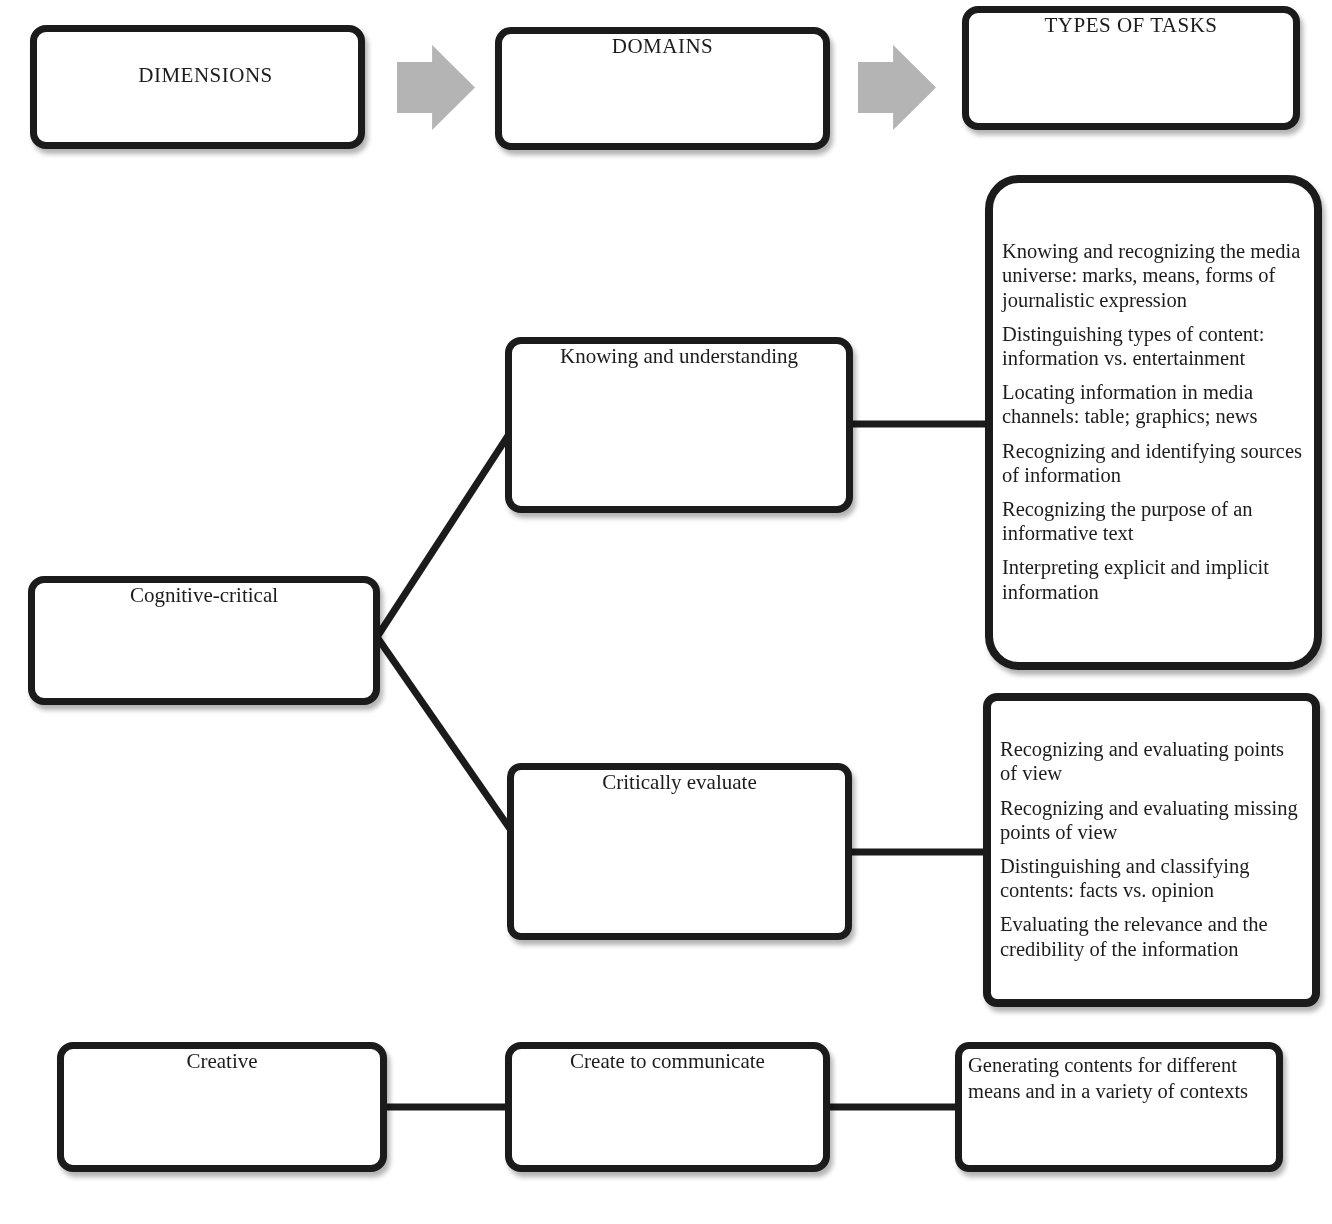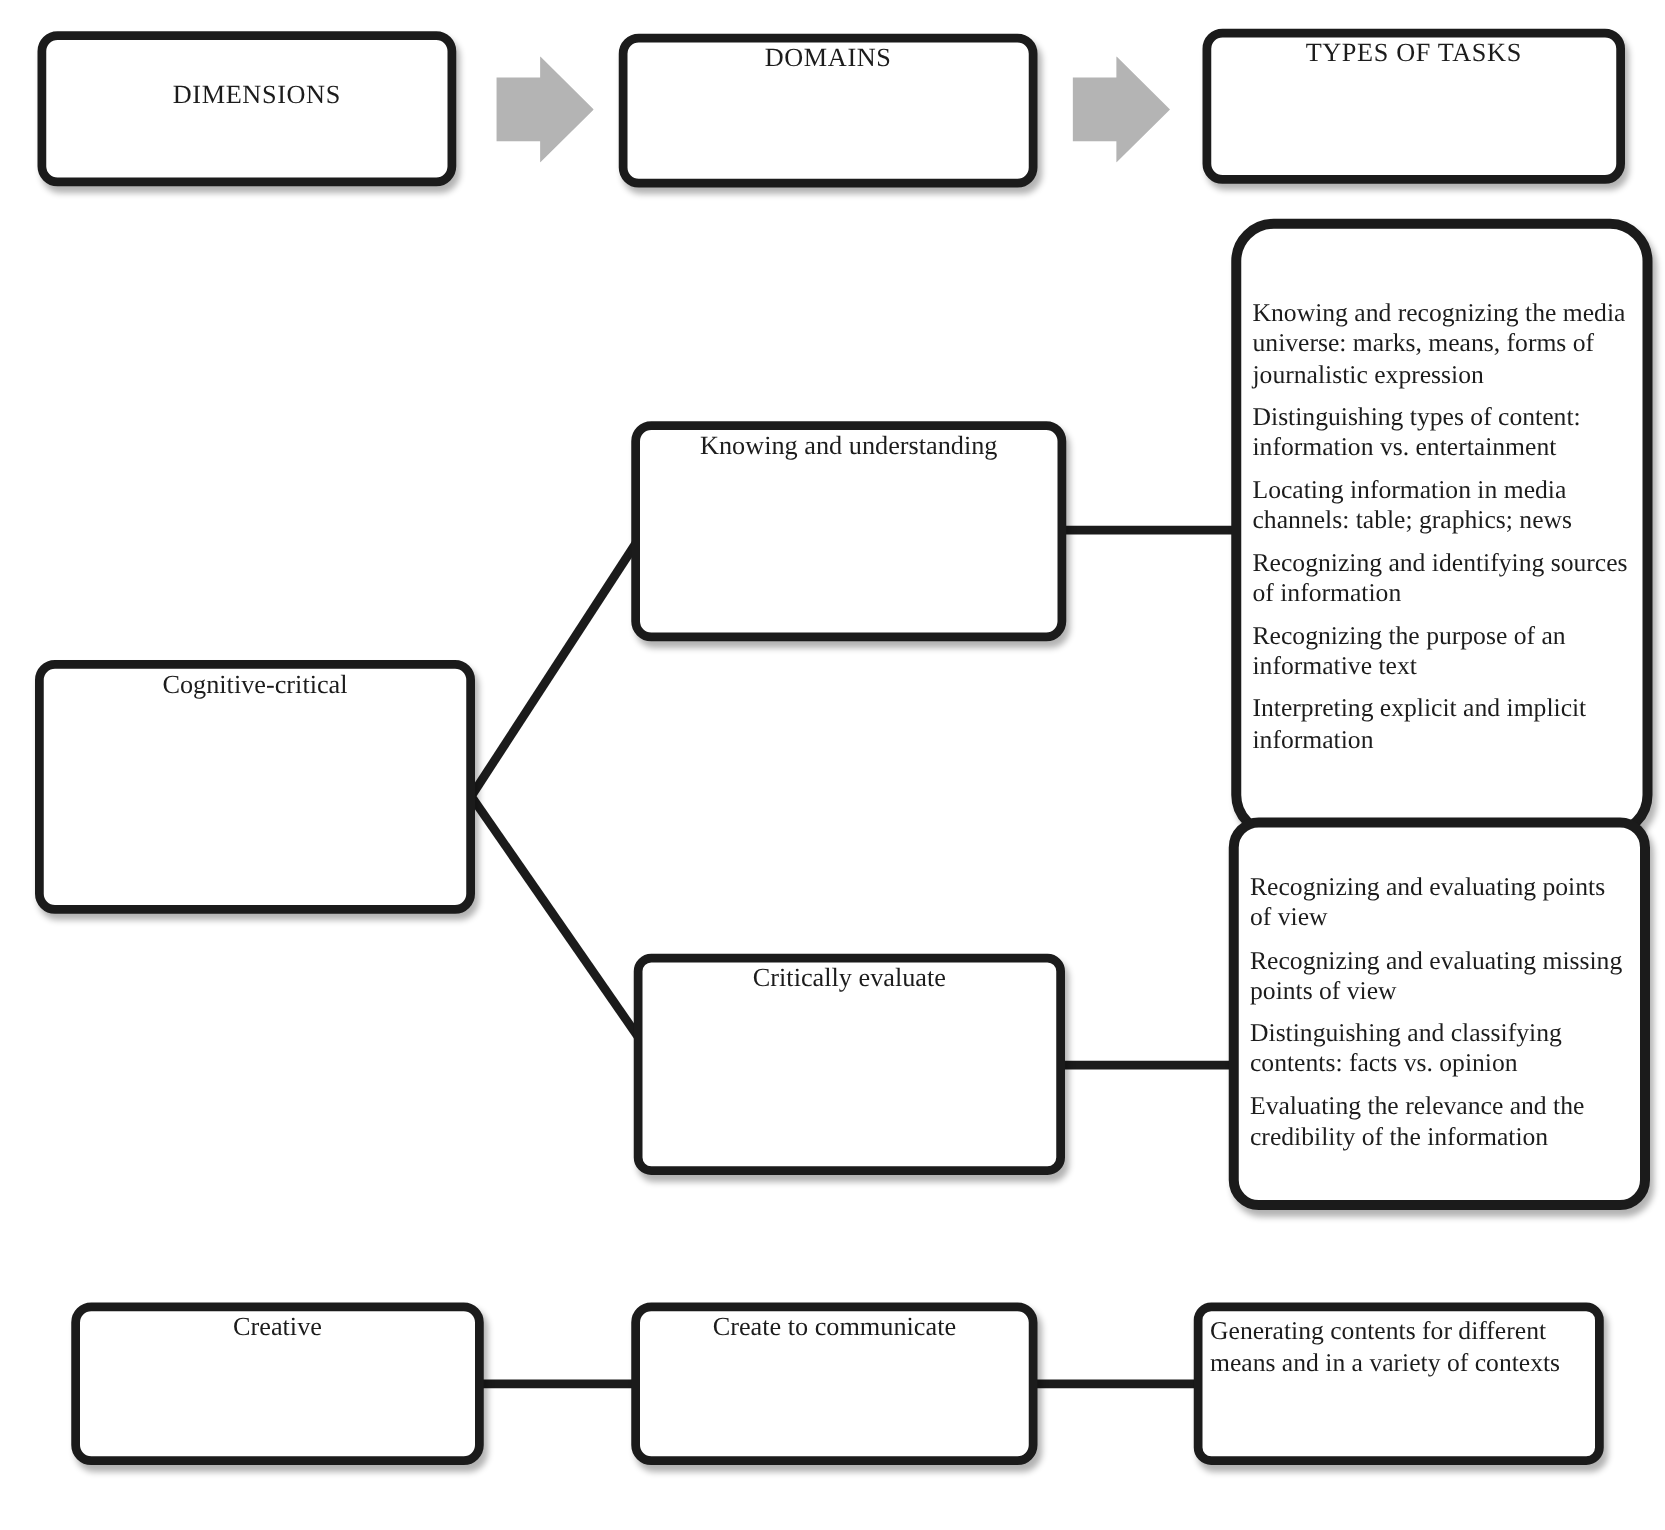--- a/index.html
+++ b/index.html
@@ -27,49 +27,49 @@
     display:flex;
     align-items:flex-start;
     justify-content:center;
     text-align:center;
     font-size:21px;
     line-height:1.2;
   }
   .header-box{font-size:21px;letter-spacing:0.5px;}
   #b-dimensions{left:30px;top:25px;width:335px;height:124px;align-items:flex-start;padding-top:31px;padding-left:16px;}
   #b-domains{left:495px;top:27px;width:335px;height:123px;}
-  #b-types{left:962px;top:23px;width:338px;height:124px;}
+  #b-types{left:962px;top:6px;width:338px;height:124px;}
 
   .block-arrow{
     position:absolute;
     width:78px;height:85px;
     background:var(--arrow);
     clip-path:polygon(0 20%,45% 20%,45% 0,100% 50%,45% 100%,45% 80%,0 80%);
     filter:drop-shadow(3px 4px 3px rgba(0,0,0,0.35));
   }
   #arrow1{left:397px;top:45px;}
   #arrow2{left:858px;top:45px;}
 
-  #b-cognitive{left:28px;top:528px;width:352px;height:203px;}
+  #b-cognitive{left:28px;top:576px;width:352px;height:129px;}
   #b-knowing{left:505px;top:337px;width:348px;height:176px;}
   #b-critically{left:507px;top:763px;width:345px;height:177px;border-radius:14px;}
   #b-creative{left:57px;top:1042px;width:330px;height:130px;}
   #b-create{left:505px;top:1042px;width:325px;height:130px;}
 
   .task-box{
     flex-direction:column;
     justify-content:center;
     align-items:flex-start;
     text-align:left;
     border-width:8px;
     padding:8px 6px 10px 9px;
     font-size:20.5px;
   }
   #b-task1{left:985px;top:175px;width:337px;height:495px;border-radius:34px;}
-  #b-task2{left:983px;top:654px;width:337px;height:314px;border-radius:24px;}
+  #b-task2{left:983px;top:693px;width:337px;height:314px;border-radius:14px;}
   .task-box p{margin:5px 0;line-height:1.18;}
 
   #b-generating{
     left:955px;top:1042px;width:328px;height:130px;
     border-radius:14px;
     justify-content:flex-start;
     text-align:left;
     padding:4px 4px 4px 6px;
     font-size:20.5px;
     line-height:1.26;

